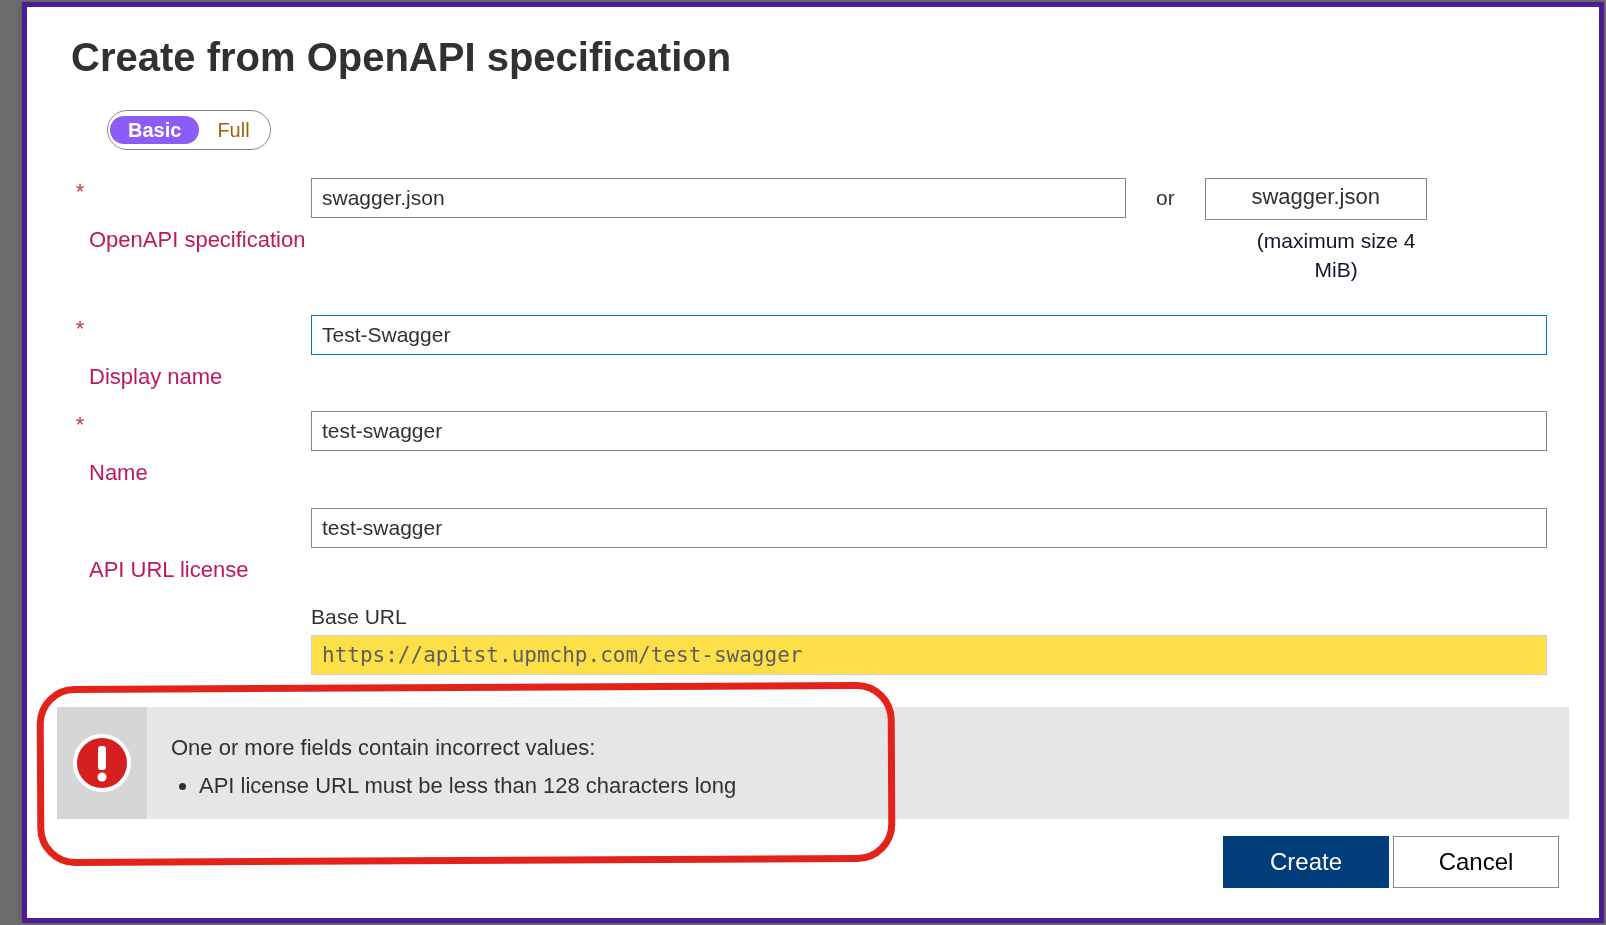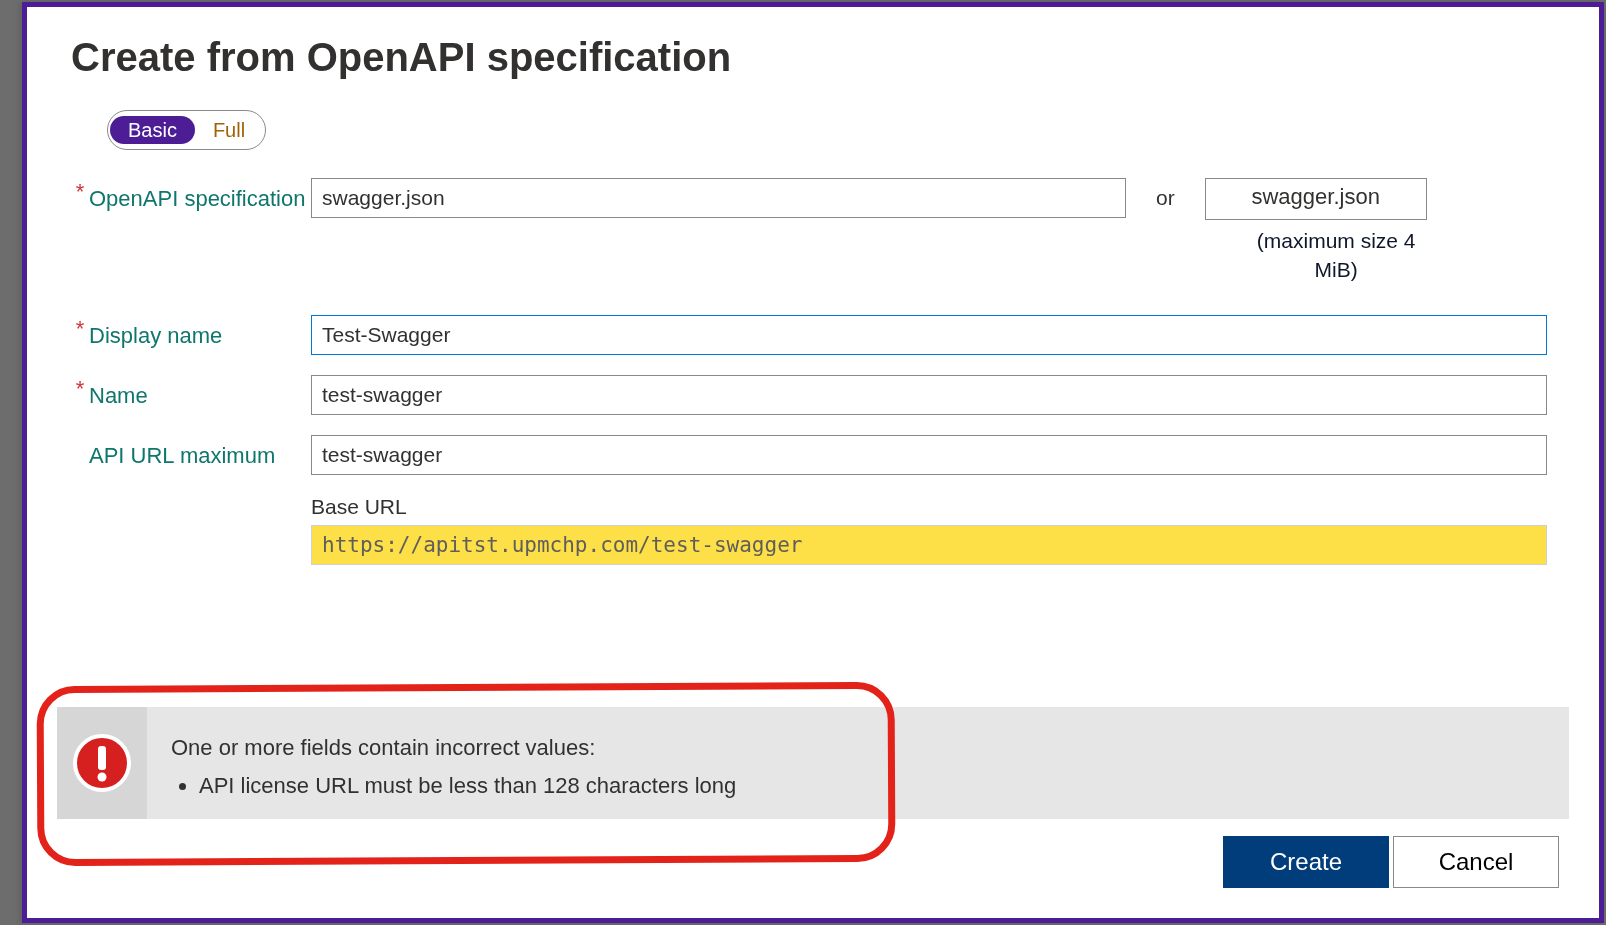--- a/index.html
+++ b/index.html
@@ -41,46 +41,47 @@
     margin: 0 0 28px 36px;
   }
   .pill .seg {
     padding: 4px 18px;
     border-radius: 999px;
     font-size: 20px;
     line-height: 1;
     cursor: pointer;
   }
   .pill .seg.active {
-    background: #4c1d95;
+    background: #8b5cf6;
     color: #fff;
-    font-weight: 400;
+    font-weight: 700;
   }
   .pill .seg.inactive {
     color: #a16207;
   }
 
   .form-row {
     display: flex;
     align-items: flex-start;
     margin-bottom: 20px;
   }
   .req {
     width: 18px;
     color: #d13438;
     font-size: 22px;
     line-height: 28px;
     text-align: center;
   }
   .lbl {
     width: 222px;
     font-size: 22px;
-    color: #0f766e;
+    color: #be185d;
     padding-top: 6px;
     line-height: 1.35;
+    margin-top: 41px;
   }
   .field {
     flex: 1;
   }
   .txt {
     width: 100%;
     box-sizing: border-box;
     height: 40px;
     border: 1px solid #8a8886;
     font-size: 21px;
@@ -240,21 +241,21 @@
     <div class="req">*</div>
     <div class="lbl">Name</div>
     <div class="field">
       <input class="txt" value="test-swagger" style="">
     </div>
   </div>
 
   
   <div class="form-row">
     <div class="req"></div>
-    <div class="lbl">API URL maximum</div>
+    <div class="lbl">API URL license</div>
     <div class="field">
       <input class="txt" value="test-swagger" style="">
     </div>
   </div>
 
   
   <div class="form-row">
     <div class="req"></div>
     <div class="lbl"></div>
     <div class="field">

